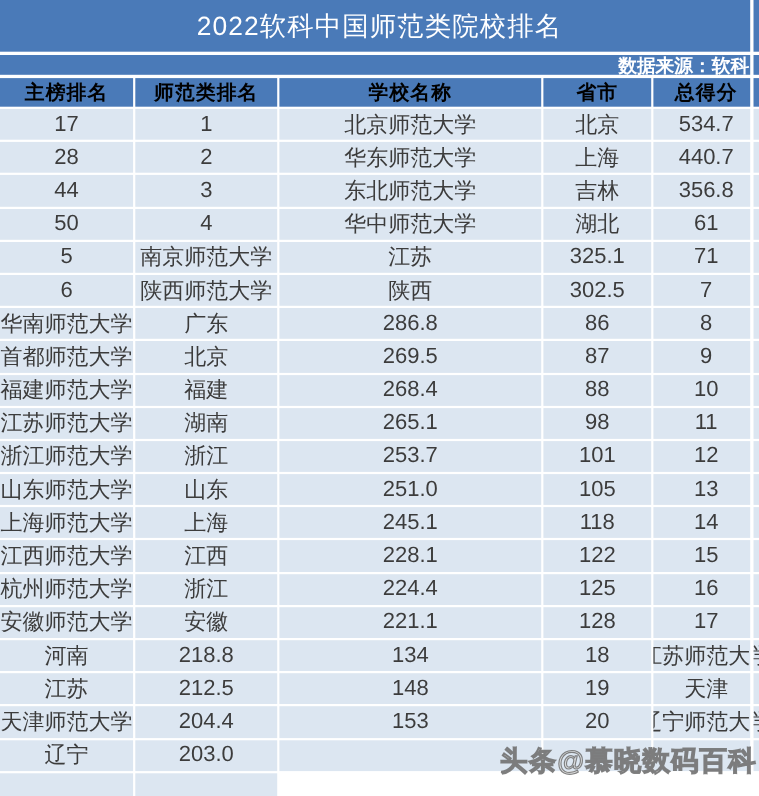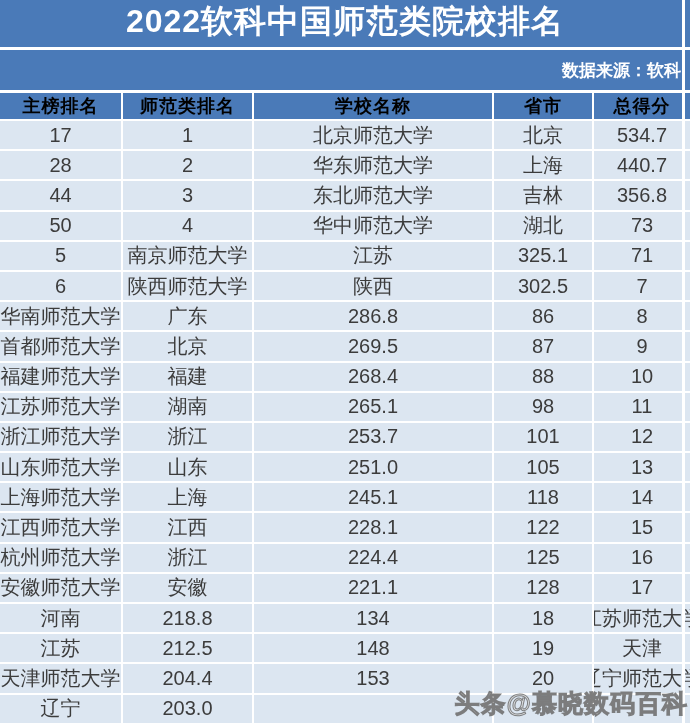--- a/index.html
+++ b/index.html
@@ -10,27 +10,27 @@
   .page{
     position:relative;
     width:690px;height:724px;
     background:#ffffff;
     overflow:hidden;
   }
   .title-bar{
     height:47px;
     background:var(--bar-blue,#4a7ab8);
     color:#ffffff;
-    display:flex;justify-content:center;
-    font-size:32px;font-weight:bold;
+    display:flex;align-items:center;justify-content:center;
+    font-size:24px;font-weight:normal;
     letter-spacing:1px;
     margin-bottom:3px;
   }
   .source-bar{
-    height:40px;
+    height:18px;
     background:var(--bar-blue,#4a7ab8);
     color:#ffffff;
     display:flex;align-items:center;justify-content:flex-end;
     font-size:17px;font-weight:bold;
     padding-right:9px;box-sizing:border-box;
     margin-bottom:3px;
   }
   .grid{
     display:grid;
     grid-template-columns:121px 129px 238px 98px 1fr;
@@ -59,21 +59,21 @@
     white-space:nowrap;
     overflow:hidden;
   }
   .right-border-line{
     position:absolute;
     top:0;bottom:0;left:682px;width:3px;
     background:#ffffff;
   }
   .watermark{
     position:absolute;
-    right:2px;bottom:4px;
+    right:2px;bottom:16px;
     font-size:25px;
     font-weight:bold;
     letter-spacing:1px;
     color:rgba(198,198,198,0.55);
     -webkit-text-stroke:1px rgba(92,92,92,0.75);
     text-shadow:0 0 1px rgba(255,255,255,0.6);
     white-space:nowrap;
     pointer-events:none;
   }
 </style>
@@ -115,21 +115,21 @@
     <div class="cell">3</div>
     <div class="cell">东北师范大学</div>
     <div class="cell">吉林</div>
     <div class="cell">356.8</div>
 
     <div class="cell">50</div>
     <div class="cell">4</div>
     <div class="cell">华中师范大学</div>
     <div class="cell">湖北</div>
 
-    <div class="cell">73</div>
+    <div class="cell">61</div>
     <div class="cell">5</div>
     <div class="cell">南京师范大学</div>
     <div class="cell">江苏</div>
     <div class="cell">325.1</div>
 
     <div class="cell">71</div>
     <div class="cell">6</div>
     <div class="cell">陕西师范大学</div>
     <div class="cell">陕西</div>
     <div class="cell">302.5</div>

